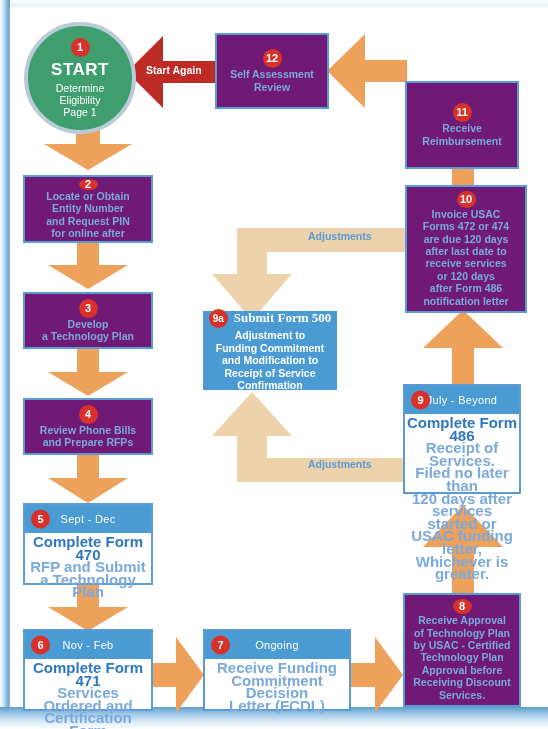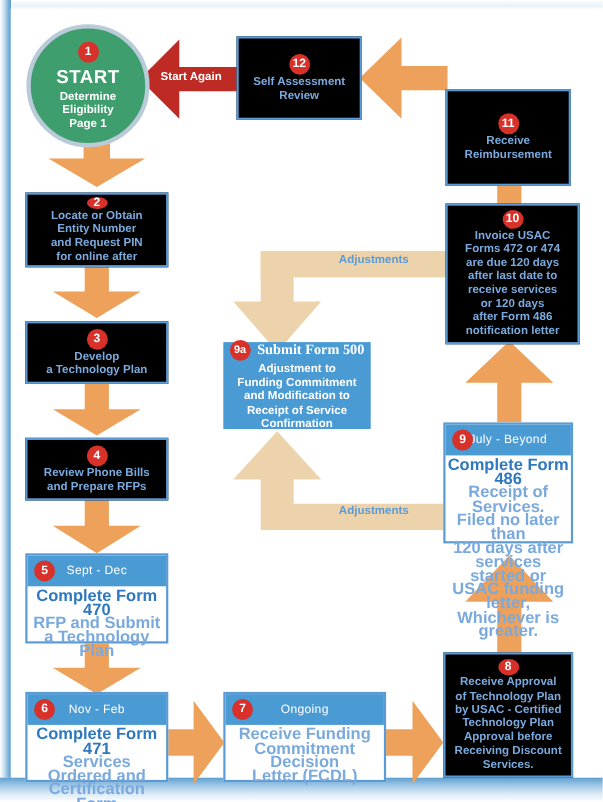--- a/index.html
+++ b/index.html
@@ -21,21 +21,21 @@
   .frame-bottom{position:absolute;left:0;bottom:0;width:548px;height:22px;
     background:linear-gradient(to bottom,#5e9fd0 0%,#9cc6e4 30%,#d8e9f6 65%,#ffffff 100%);}
   .frame-top{position:absolute;left:0;top:0;width:548px;height:9px;
     background:linear-gradient(to bottom,#ffffff 0%,#e8f2fa 60%,#ffffff 100%);}
   .frame-inner-line{position:absolute;left:9px;top:8px;width:1px;height:700px;background:#8fbcdd;}
 
   .node{position:absolute;box-sizing:border-box;}
 
   
   .box{
-    background:#000000;
+    background:#701a75;
     border:2px solid #5b9bd5;
     color:#7aa9dd;
     text-align:center;
     display:flex;flex-direction:column;align-items:center;justify-content:center;
     font-size:10.5px;line-height:12.4px;
     padding:4px 3px;
     font-weight:600;
   }
 
   
@@ -88,21 +88,21 @@
   .startcircle{
     border-radius:50%;
     background:#3f9e6e;
     border:4px solid #b9cbd8;
     color:#ffffff;
     display:flex;flex-direction:column;align-items:center;justify-content:center;
     text-align:center;box-sizing:border-box;
   }
   .startcircle .badge{margin-bottom:1px;}
   .startcircle .start-word{font-size:17px;font-weight:700;letter-spacing:.5px;line-height:24px;}
-  .startcircle .sub{font-size:10.5px;line-height:12px;font-weight:700;text-align:right;}
+  .startcircle .sub{font-size:10.5px;line-height:12px;font-weight:400;text-align:right;}
 
   
   .arrow{position:absolute;}
 
   .lbl{
     position:absolute;font-size:10.5px;font-weight:700;color:#5b9bd5;
     white-space:nowrap;
   }
   .lbl.white{color:#ffffff;}
 </style>

